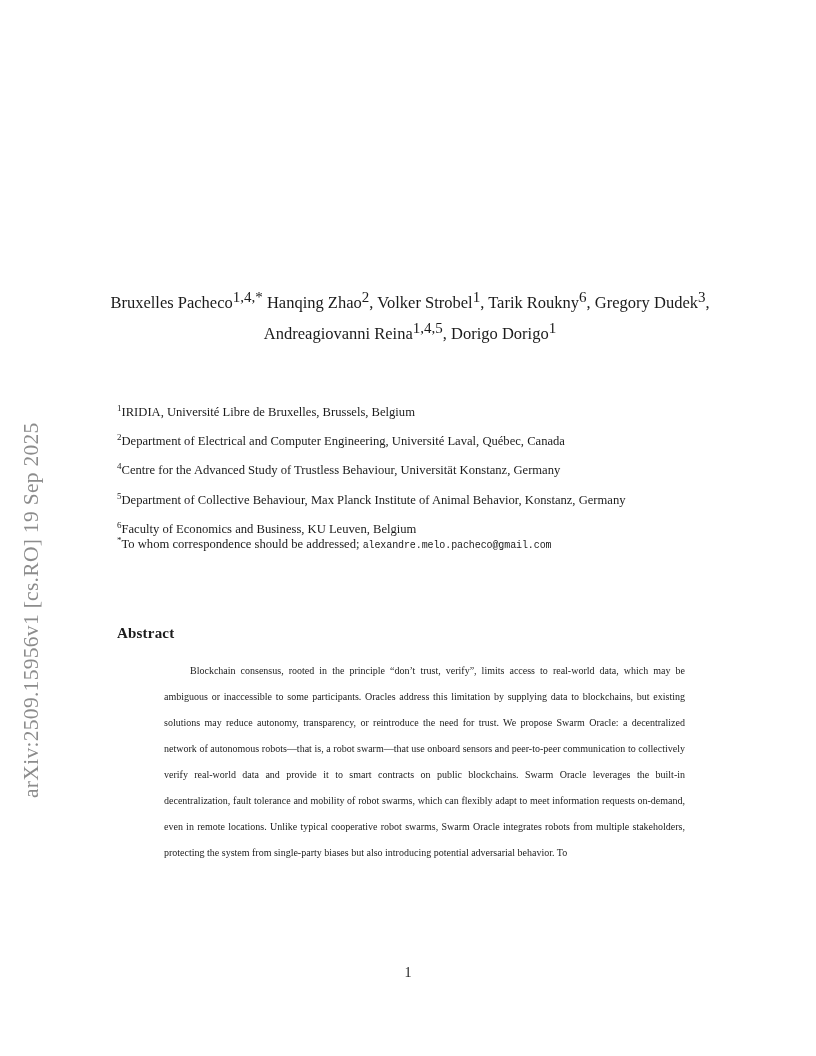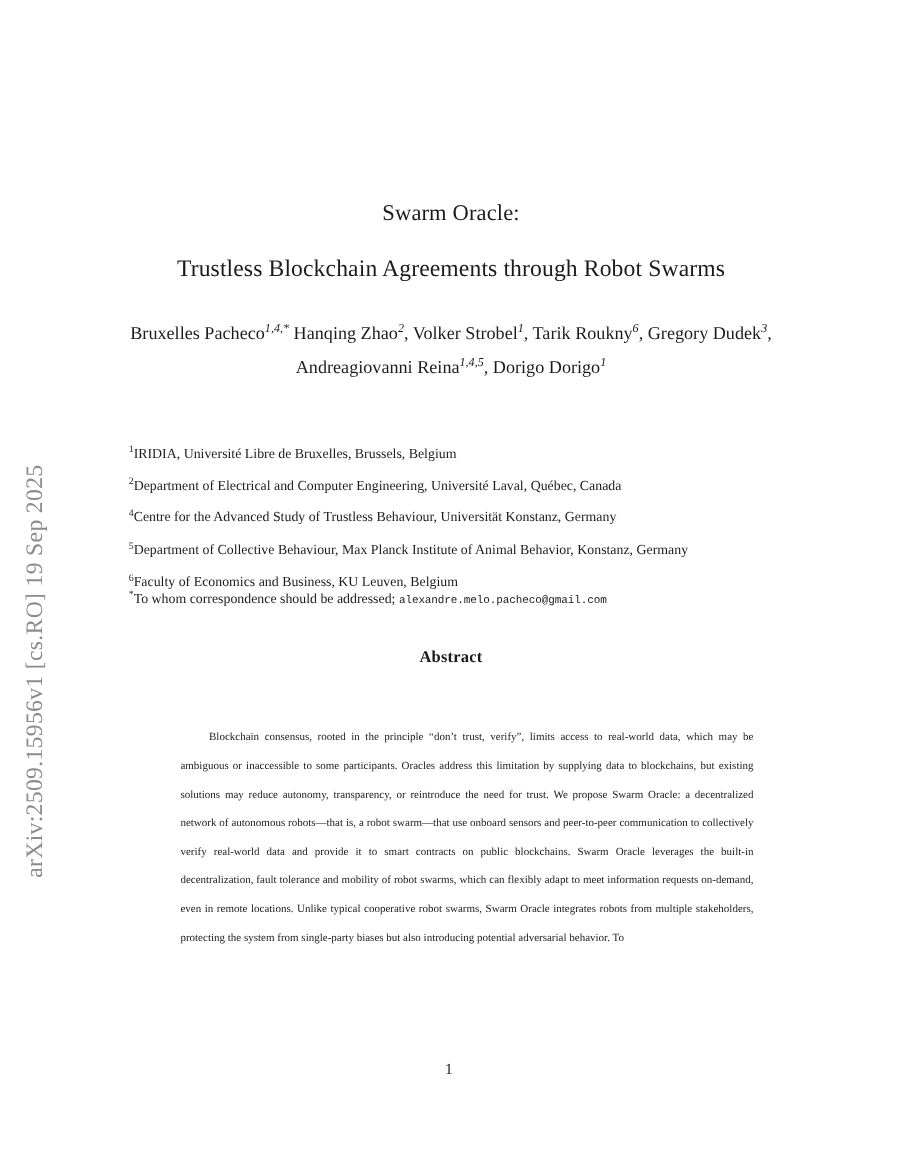--- a/index.html
+++ b/index.html
@@ -70,24 +70,23 @@
   .authors-block {
     position: absolute;
     left: 107px;
     top: 287px;
     width: 606px;
     text-align: center;
     font-size: 16.5px;
     line-height: 31px;
   }
   .authors-block sup {
-    font-size: 11px;
+    font-size: 15px;
     vertical-align: super;
     line-height: 0;
-    font-style: italic;
   }
 
   
   .affiliations {
     position: absolute;
     left: 117px;
     top: 378px;
     width: 600px;
     font-size: 12.6px;
     line-height: 15px;
@@ -108,23 +107,23 @@
   .mono-email {
     font-family: "Liberation Mono", monospace;
     font-size: 10px;
     letter-spacing: -0.1px;
   }
 
   
   .abstract-heading {
     position: absolute;
     left: 117px;
-    top: 590px;
+    top: 625px;
     width: 586px;
-    text-align: center;
+    text-align: left;
     font-size: 15px;
     font-weight: bold;
     letter-spacing: 0.2px;
   }
   .abstract-body {
     position: absolute;
     left: 164px;
     top: 658px;
     width: 521px;
     font-size: 10px;
@@ -149,24 +148,20 @@
 </style>
 </head>
 <body>
 
 <div id="page">
 
   <div id="arxiv-stamp">
     <span class="stamp-text">arXiv:2509.15956v1  [cs.RO]  19 Sep 2025</span>
   </div>
 
-  <div class="title-block">
-    <div class="title-line-1">Swarm Oracle:</div>
-    <div class="title-line-2">Trustless Blockchain Agreements through Robot Swarms</div>
-  </div>
 
   <div class="authors-block">
     <div id="author-line-1"><span>Bruxelles Pacheco</span><sup>1,4,*</sup><span> </span><span>Hanqing Zhao</span><sup>2</sup><span>, </span><span>Volker Strobel</span><sup>1</sup><span>, </span><span>Tarik Roukny</span><sup>6</sup><span>, </span><span>Gregory Dudek</span><sup>3</sup><span>,</span></div>
     <div id="author-line-2"><span>Andreagiovanni Reina</span><sup>1,4,5</sup><span>, </span><span>Dorigo Dorigo</span><sup>1</sup></div>
   </div>
 
   <div class="affiliations">
     <div id="affiliation-lines">
         <div class="aff-line"><sup>1</sup><span>IRIDIA, Université Libre de Bruxelles, Brussels, Belgium</span></div>
         <div class="aff-line"><sup>2</sup><span>Department of Electrical and Computer Engineering, Université Laval, Québec, Canada</span></div>

